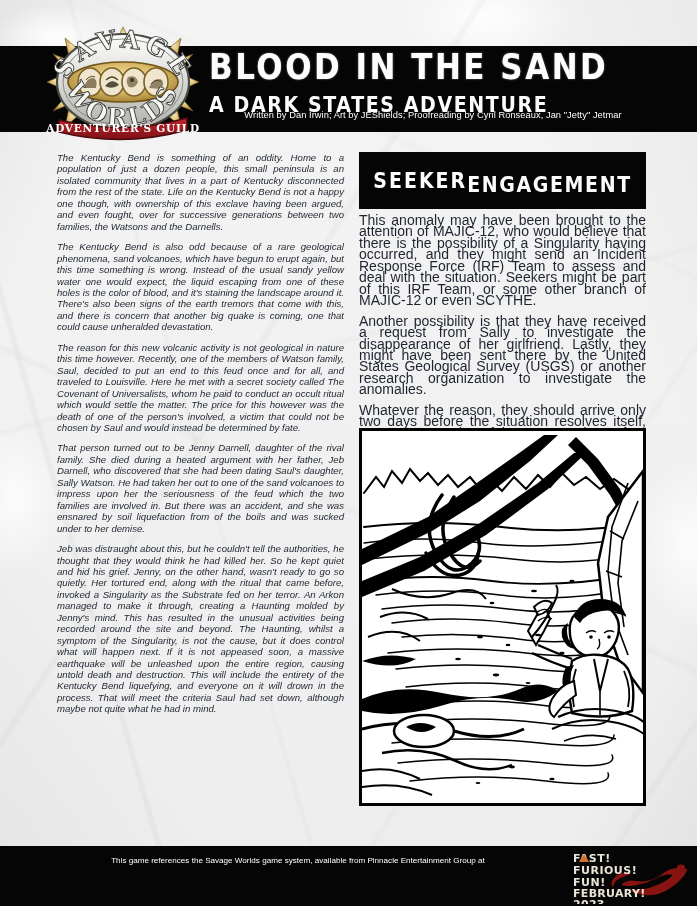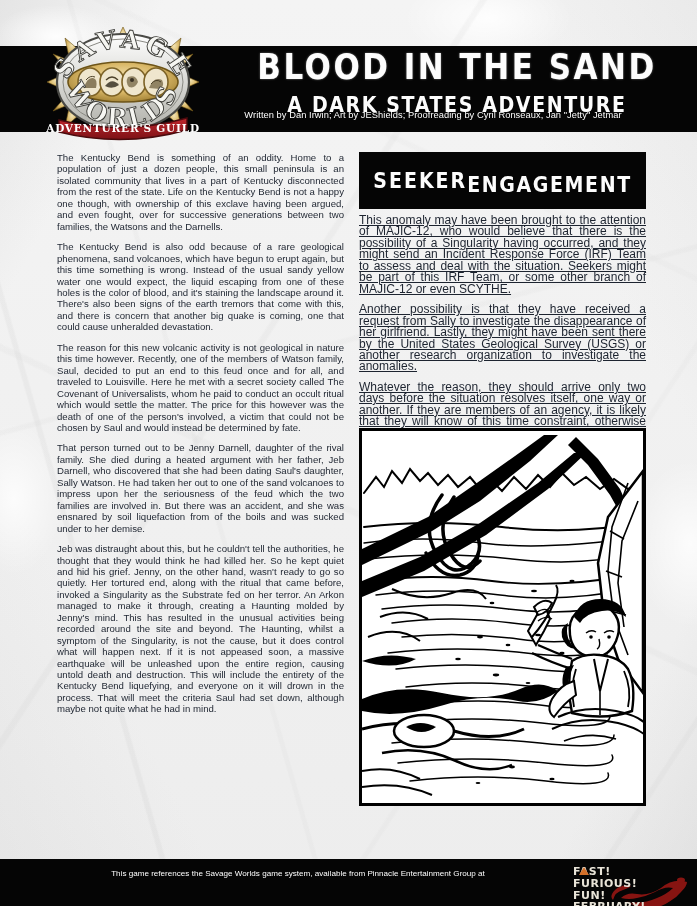--- a/index.html
+++ b/index.html
@@ -43,23 +43,22 @@
   
   .header-band {
     position: absolute;
     left: 0; top: 46px;
     width: 697px; height: 86px;
     background: #050505;
     z-index: 3;
   }
   .header-titles {
     position: absolute;
-    left: 232px; top: 48px;
+    left: 209px; top: 48px;
     width: 450px;
-    text-align: center;
     z-index: 6;
   }
   .main-title {
     font-family: "DejaVu Sans", sans-serif;
     font-weight: bold;
     font-size: 31px;
     letter-spacing: 2.5px;
     color: #fdfdfd;
     line-height: 1.06;
     transform: scaleY(1.16);
@@ -100,20 +99,21 @@
   
   .col {
     position: absolute;
     top: 152px;
     width: 287px;
     font-size: 9.6px;
     line-height: 11.45px;
     color: #1d2430;
     text-align: justify;
     z-index: 4;
+    font-style: italic;
   }
   .col p { margin-bottom: 9px; }
   .col-left  { left: 57px; }
 
   
   .section-box {
     position: absolute;
     left: 359px; top: 152px;
     width: 287px; height: 57px;
     background: #050505;
@@ -138,46 +138,45 @@
     font-size: 19px;
     letter-spacing: 1.6px;
     color: #fcfcfc;
     transform: scaleY(1.14);
     line-height: 1;
   }
   .right-body {
     position: absolute;
     left: 359px; top: 215px;
     width: 287px;
-    font-size: 12px;
+    font-size: 14px;
     line-height: 11.45px;
     color: #1d2430;
     text-align: justify;
     z-index: 4;
-    text-decoration: underline;
   }
   .right-body p { margin-bottom: 9px; }
 
   
   .illustration {
     position: absolute;
     left: 359px; top: 428px;
     width: 287px; height: 378px;
     border: 3px solid #000;
     background: #ffffff;
     overflow: hidden;
     z-index: 4;
   }
   .illustration svg { display: block; width: 100%; height: 100%; }
 
   
   .footer {
     position: absolute;
     left: 0; bottom: 0;
-    width: 697px; height: 47px;
+    width: 697px; height: 60px;
     background: #050505;
     z-index: 5;
   }
   .footer-text {
     position: absolute;
     left: 38px; top: 9px;
     width: 520px;
     text-align: center;
     color: #ffffff;
     font-size: 8.1px;

